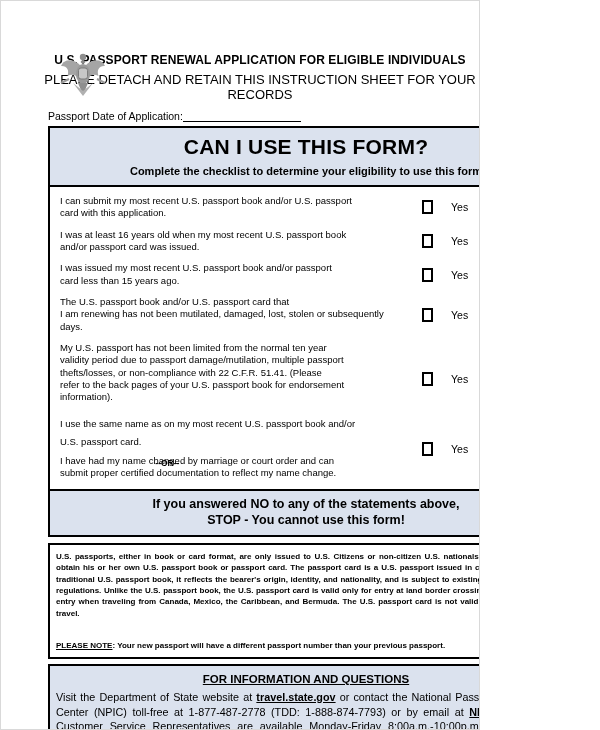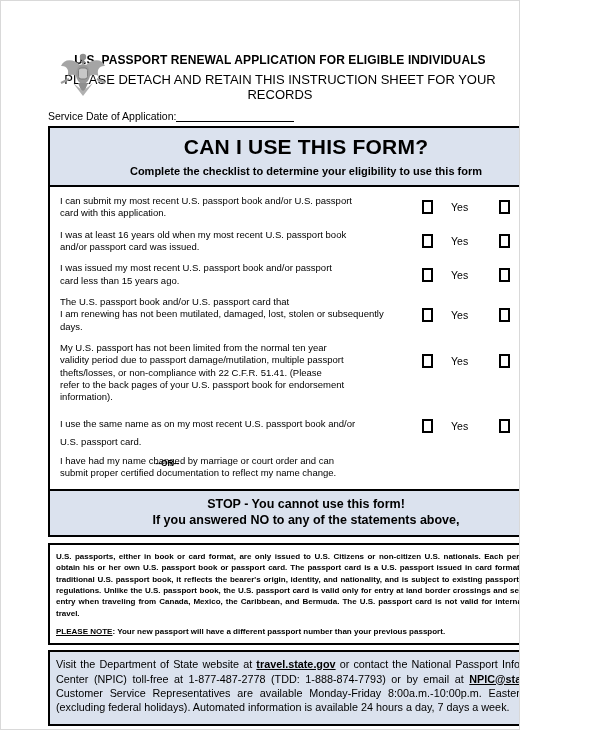--- a/index.html
+++ b/index.html
@@ -1,58 +1,58 @@
 <!DOCTYPE html>
 <html style="--section-bg: #dbe2ee; --ink: #000000;"><head>
 <meta charset="utf-8">
 <style>
   :root { --section-bg: #dbe2ee; --ink: #000; }
   * { box-sizing: border-box; margin: 0; padding: 0; }
   body { background: #fff; font-family: "Liberation Sans", sans-serif; color: var(--ink); }
   .page {
-    width: 520px; height: 730px; background: #fff;
+    width: 480px; height: 730px; background: #fff;
     border: 1px solid #d9d9d9; position: relative; overflow: hidden;
   }
   .header { position: relative; padding-top: 52px; }
   .seal { position: absolute; left: 58px; top: 48px; width: 48px; height: 56px; }
   .titles { text-align: center; padding-left: 40px; }
   .title1 { font-size: 12px; font-weight: bold; letter-spacing: 0.1px; }
   .title2 { font-size: 13px; margin-top: 5px; }
   .mailing { margin: 8px 0 0 47px; font-size: 10.5px; }
   .mail-line { display: inline-block; width: 118px; border-bottom: 1px solid #000; height: 11px; vertical-align: bottom; }
 
   .content { margin-left: 47px; width: 516px; }
 
   .box1 { border: 2px solid #000; margin-top: 4px; }
   .band1 { background: var(--section-bg); border-bottom: 2px solid #000; text-align: center; padding: 7px 4px 8px; }
   .can-title { font-size: 21px; font-weight: bold; letter-spacing: 0.2px; }
   .can-sub { font-size: 11px; font-weight: bold; margin-top: 6px; }
 
   .checklist { background: #fff; padding: 8px 8px 0 10px; }
   .row { display: flex; align-items: center; margin-bottom: 9px; }
-  .row.top-align { align-items: flex-start; }
+  .row.top-align { align-items: center; }
   .stmt-wrap { flex: 1; }
   .stmt { font-size: 9.5px; line-height: 1.3; white-space: pre-line; }
   .stmt-inline { display: inline; }
   .or-label { font-weight: bold; font-size: 8.5px; position: relative; top: 21px; margin-left: 14px; }
   .stmt2 { margin-top: 6px; }
   .choices { flex: none; width: 132px; display: flex; align-items: center; gap: 10px; }
   .cb { display: inline-block; width: 11px; height: 14px; border: 2px solid #000; background: #fff; flex: none; }
   .cl { font-size: 10.5px; margin-left: 8px; }
   .cl.yes { margin-right: 21px; }
   .mt6 { margin-top: 6px; } .mt10 { margin-top: 12px; }
 
   .stopsec { background: var(--section-bg); border-top: 2px solid #000; padding: 5px 5px 7px; }
   .stop-line { text-align: center; font-weight: bold; font-size: 12.5px; line-height: 1.3; }
   .apply-p { font-size: 10.8px; line-height: 1.3; text-align: justify; margin-top: 5px; padding: 0 1px; }
   .doclink { font-weight: bold; text-decoration: underline; color: #000; }
 
   .box2 { border: 2px solid #000; margin-top: 6px; padding: 6px 6px 7px; background: #fff; }
   .fine { font-size: 8px; font-weight: bold; line-height: 1.42; text-align: justify; }
-  .note { font-size: 8px; font-weight: bold; margin-top: 8px; }
+  .note { font-size: 8px; font-weight: bold; margin-top: 22px; }
   .note-label { text-decoration: underline; }
 
   .box3 { border: 2px solid #000; margin-top: 5px; background: var(--section-bg); padding: 5px 6px 9px; }
   .info-title { text-align: center; font-weight: bold; text-decoration: underline; font-size: 11.5px; margin: 2px 0 5px; }
   .info-p { font-size: 10.8px; line-height: 1.33; text-align: justify; }
 </style>
 </head>
 <body>
 
 <div class="page">
@@ -71,21 +71,21 @@
           <path d="M14 34 L24 47 L34 34 L24 42 Z" fill="#b0b0b0"></path>
           <path d="M10 30 L2 34 M38 30 L46 34" stroke="#9a9a9a" stroke-width="2"></path>
         </g>
       </svg>
     </span>
     <div class="titles">
       <div class="title1">U.S. PASSPORT RENEWAL APPLICATION FOR ELIGIBLE INDIVIDUALS</div>
       <div class="title2">PLEASE DETACH AND RETAIN THIS INSTRUCTION SHEET FOR YOUR RECORDS</div>
     </div>
     <div class="mailing">
-      <span>Service Date of Application:</span><span class="mail-line"></span>
+      <span>Passport Date of Application:</span><span class="mail-line"></span>
     </div>
   </div>
 
   <div class="content">
 
     <div class="box1">
       <div class="band1">
         <div class="can-title">CAN I USE THIS FORM?</div>
         <div class="can-sub">Complete the checklist to determine your eligibility to use this form</div>
       </div>
@@ -174,32 +174,33 @@
             <span class="cb"></span>
             <span class="cl yes">Yes</span>
             <span class="cb"></span>
             <span class="cl">No</span>
           </div>
         </div>
 
       </div>
 
       <div class="stopsec">
+        <div class="stop-line">If you answered NO to any of the statements above,</div>
         <div class="stop-line">STOP - You cannot use this form!</div>
-        <div class="stop-line">If you answered NO to any of the statements above,</div>
       </div>
     </div>
 
     <div class="box2">
       <div class="fine">U.S. passports, either in book or card format, are only issued to U.S. Citizens or non-citizen U.S. nationals. Each person must obtain his or her own U.S. passport book or passport card. The passport card is a U.S. passport issued in card format. Like the traditional U.S. passport book, it reflects the bearer's origin, identity, and nationality, and is subject to existing passport laws and regulations. Unlike the U.S. passport book, the U.S. passport card is valid only for entry at land border crossings and sea ports of entry when traveling from Canada, Mexico, the Caribbean, and Bermuda. The U.S. passport card is not valid for international air travel.</div>
       <div class="note">
         <span class="note-label">PLEASE NOTE</span><span>: Your new passport will have a different passport number than your previous passport.</span>
       </div>
     </div>
 
     <div class="box3">
+      <div class="info-title">FOR INFORMATION AND QUESTIONS</div>
       <div class="info-p">
         <span>Visit the Department of State website at </span><a class="doclink">travel.state.gov</a><span> or contact the National Passport Information Center (NPIC) toll-free at 1-877-487-2778 (TDD: 1-888-874-7793) or by email at </span><a class="doclink">NPIC@state.gov</a><span>.  Customer Service Representatives are available Monday-Friday 8:00a.m.-10:00p.m. Eastern Time (excluding federal holidays). Automated information is available 24 hours a day, 7 days a week.</span>
       </div>
     </div>
   </div>
 
 </div>
 
 </body></html>

